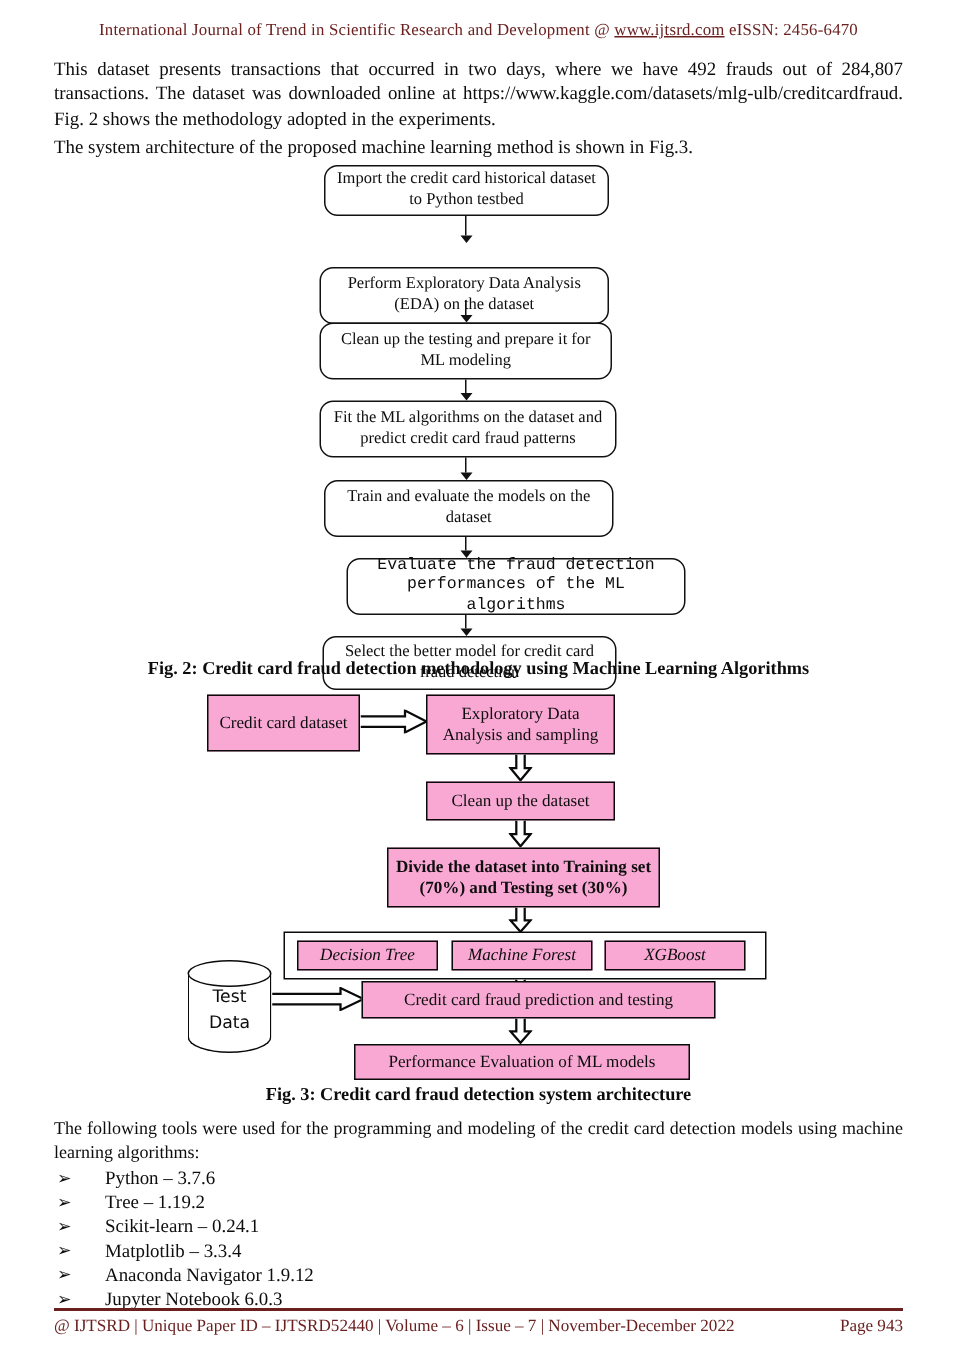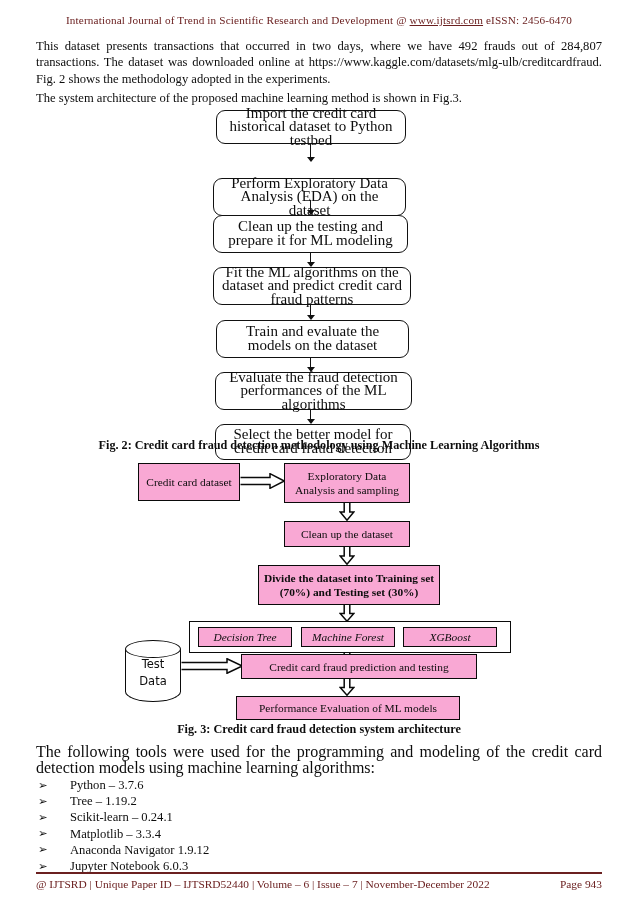--- a/index.html
+++ b/index.html
@@ -53,21 +53,21 @@
   }
   .rbox {
     position: absolute;
     border: 1.6px solid #111;
     border-radius: 9px;
     box-sizing: border-box;
     display: flex;
     align-items: center;
     justify-content: center;
     text-align: center;
-    font-size: 15px;
+    font-size: 11px;
     line-height: 13.6px;
     padding: 2px 6px;
     background: #fff;
   }
   .varrow {
     position: absolute;
     width: 11px;
     display: flex;
     flex-direction: column;
     align-items: center;
@@ -169,21 +169,21 @@
     line-height: 17px;
     z-index: 3;
   }
 
   
   #tools-intro {
     position: absolute;
     left: 36px;
     top: 744px;
     width: 566px;
-    font-size: 16px;
+    font-size: 12px;
     line-height: 16.4px;
     text-align: justify;
   }
   #tools-list {
     position: absolute;
     left: 36px;
     top: 777px;
     width: 420px;
     list-style: none;
     margin: 0;
@@ -269,21 +269,21 @@
   </div>
 
   <div class="rbox" style="left:216px; top:212px; width:193px; height:38px;">
     <span>Train and evaluate the models on the dataset</span>
   </div>
   <div class="varrow" style="left:305px; top:250px; height:14px;">
     <div class="shaft"></div>
       <div class="head"></div>
   </div>
 
-  <div class="rbox" style="left:215px; top:264px; width:197px; height:38px;">
+  <div class="rbox" style="left:231px; top:264px; width:226px; height:38px;font-family:Liberation Mono, monospace;">
     <span>Evaluate the fraud detection performances of the ML algorithms</span>
   </div>
   <div class="varrow" style="left:305px; top:302px; height:14px;">
     <div class="shaft"></div>
       <div class="head"></div>
   </div>
 
   <div class="rbox" style="left:215px; top:316px; width:196px; height:36px;align-items:center;">
     <span>Select the better model for credit card fraud detection</span>
   </div>

